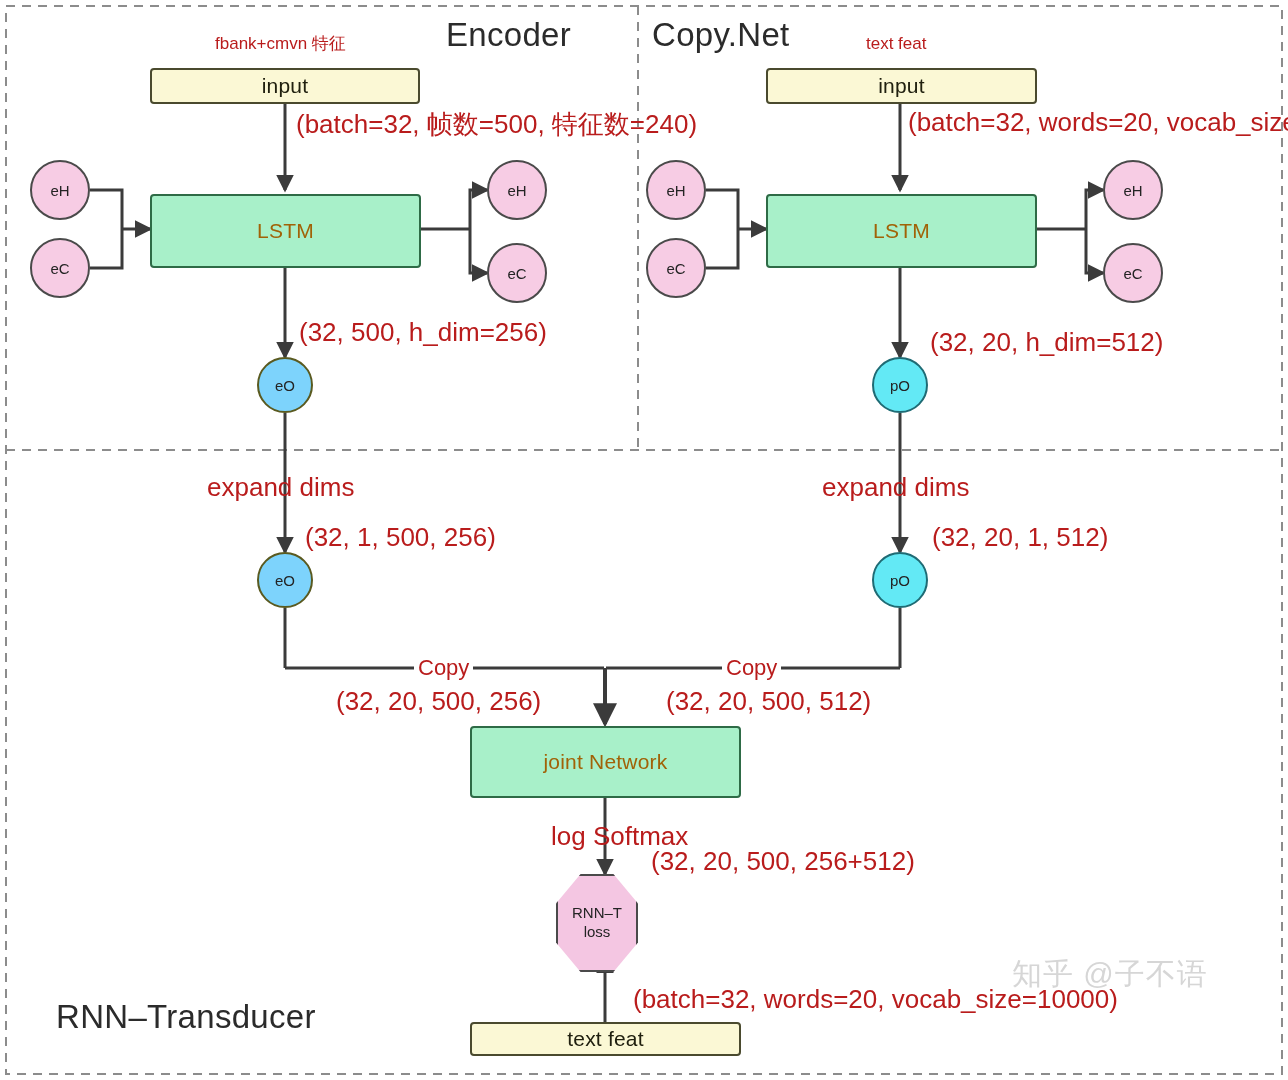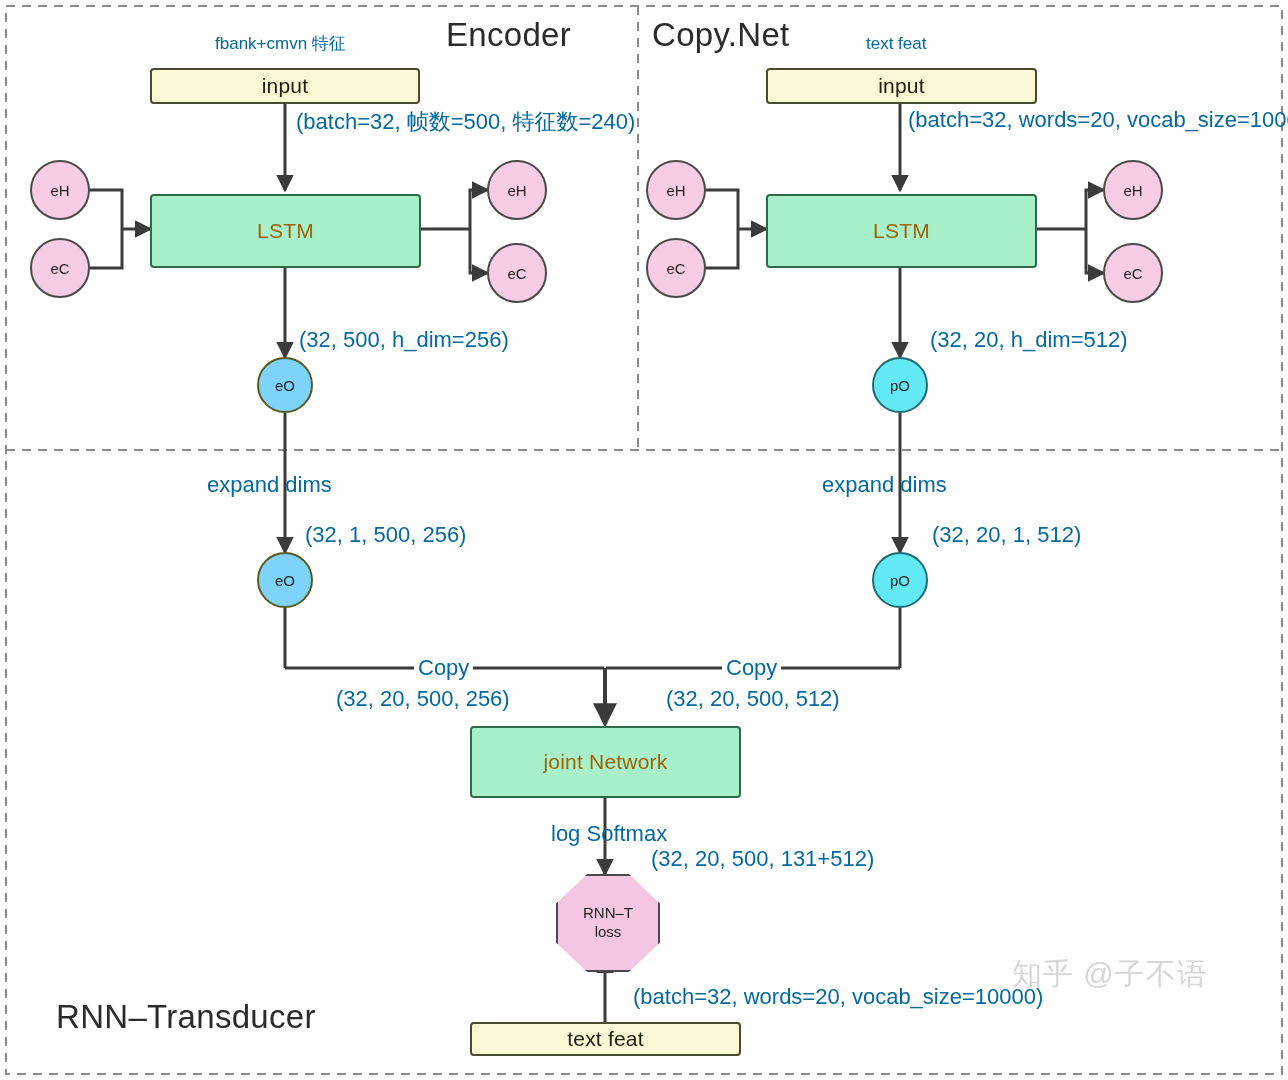--- a/index.html
+++ b/index.html
@@ -80,24 +80,24 @@
     font-size: 15px;
     line-height: 1.25;
     color: #242424;
     clip-path: polygon(30% 0%, 70% 0%, 100% 30%, 100% 70%, 70% 100%, 30% 100%, 0% 70%, 0% 30%);
   }
 
   
   .lbl {
     position: absolute;
     white-space: nowrap;
-    color: #0369a1;
+    color: #b91c1c;
   }
   .lbl-shape { font-size: 17px; }
-  .lbl-op   { font-size: 22px; }
+  .lbl-op   { font-size: 26px; }
   .lbl-copy { font-size: 22px; background: #ffffff; padding: 0 4px; }
   .section-title {
     position: absolute;
     font-size: 33px;
     color: #2b2b2b;
     white-space: nowrap;
     letter-spacing: .3px;
   }
   .watermark {
     position: absolute;
@@ -176,21 +176,21 @@
   <div class="lbl lbl-op" style="left:296px; top:107px;">(batch=32, 帧数=500, 特征数=240)</div>
 
   <div class="node-circle c-pink" style="left:30px; top:160px; width:60px; height:60px;">eH</div>
   <div class="node-circle c-pink" style="left:30px; top:238px; width:60px; height:60px;">eC</div>
 
   <div class="node-box box-green" style="left:150px; top:194px; width:271px; height:74px;">LSTM</div>
 
   <div class="node-circle c-pink" style="left:487px; top:160px; width:60px; height:60px;">eH</div>
   <div class="node-circle c-pink" style="left:487px; top:243px; width:60px; height:60px;">eC</div>
 
-  <div class="lbl lbl-op" style="left:299px; top:327px;">(32, 500, h_dim=256)</div>
+  <div class="lbl lbl-op" style="left:299px; top:317px;">(32, 500, h_dim=256)</div>
 
   <div class="node-circle c-yellow" style="left:257px; top:357px; width:56px; height:56px;">eO</div>
 
   <div class="lbl lbl-shape" style="left:866px; top:34px;">text feat</div>
 
   <div class="node-box box-yellow" style="left:766px; top:68px; width:271px; height:36px;">input</div>
 
   <div class="lbl lbl-op" style="left:908px; top:107px;">(batch=32, words=20, vocab_size=10000)</div>
 
   <div class="node-circle c-pink" style="left:646px; top:160px; width:60px; height:60px;">eH</div>
@@ -215,23 +215,23 @@
 
   <div class="lbl lbl-copy" style="left:414px; top:655px;">Copy</div>
   <div class="lbl lbl-op" style="left:336px; top:686px;">(32, 20, 500, 256)</div>
 
   <div class="lbl lbl-copy" style="left:722px; top:655px;">Copy</div>
   <div class="lbl lbl-op" style="left:666px; top:686px;">(32, 20, 500, 512)</div>
 
   <div class="node-box box-green" style="left:470px; top:726px; width:271px; height:72px;">joint Network</div>
 
   <div class="lbl lbl-op" style="left:551px; top:821px;">log Softmax</div>
-  <div class="lbl lbl-op" style="left:651px; top:846px;">(32, 20, 500, 131+512)</div>
-
-  <div class="octagon" style="left:556px; top:874px; width:104px; height:98px;">
+  <div class="lbl lbl-op" style="left:651px; top:846px;">(32, 20, 500, 256+512)</div>
+
+  <div class="octagon" style="left:556px; top:874px; width:82px; height:98px;">
     <span>RNN–T</span>
     <span>loss</span>
   </div>
 
   <div class="lbl lbl-op" style="left:633px; top:984px;">(batch=32, words=20, vocab_size=10000)</div>
 
   <div class="node-box box-yellow" style="left:470px; top:1022px; width:271px; height:34px;">text feat</div>
 
   <div class="watermark" style="left:1012px; top:954px;">知乎 @子不语</div>
 

